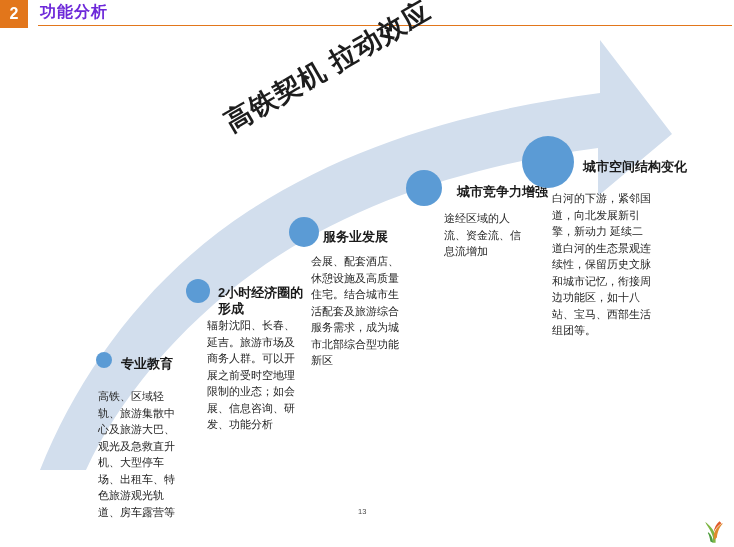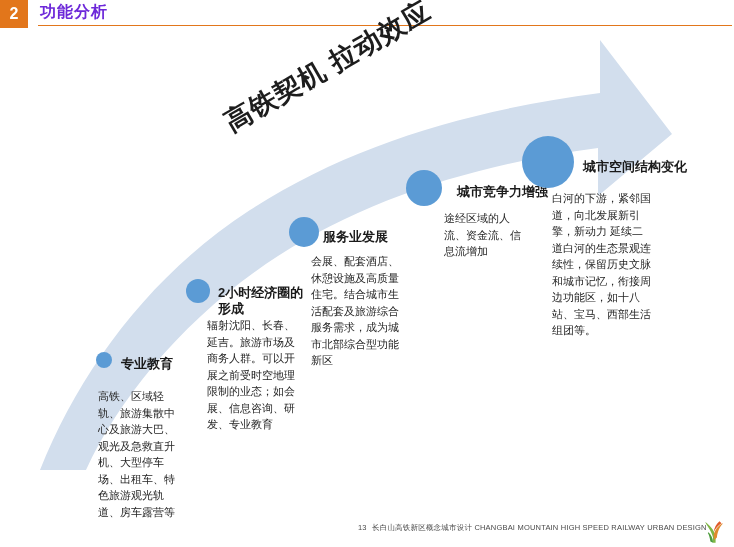--- a/index.html
+++ b/index.html
@@ -84,21 +84,21 @@
   #n4 .dot{left:406px;top:170px;width:36px;height:36px;}
   #n4 .node-title{left:448px;top:183px;}
   #n4 .node-desc{left:424px;top:210px;width:86px;margin-left:20px;}
 
   
   #n5 .dot{left:522px;top:136px;width:52px;height:52px;}
   #n5 .node-title{left:574px;top:158px;}
   #n5 .node-desc{left:552px;top:190px;width:100px;}
 
   
-  .footer{position:absolute;left:0;bottom:0;width:734px;height:32px;}
+  .footer{position:absolute;left:0;bottom:16px;width:734px;height:32px;}
   .footer-text{
     position:absolute;left:372px;top:8px;
     font-size:7.5px;color:#4a4a4a;letter-spacing:.2px;
     white-space:nowrap;
   }
   .footer-page{
     position:absolute;left:358px;top:8px;
     font-size:7.5px;color:#4a4a4a;
   }
   .footer-logo{position:absolute;left:700px;top:518px;width:26px;height:26px;}
@@ -130,21 +130,21 @@
 
   <div class="node" id="n1">
     <div class="dot"></div>
     <div class="node-title">专业教育</div>
     <div class="node-desc">高铁、区域轻轨、旅游集散中心及旅游大巴、观光及急救直升机、大型停车场、出租车、特色旅游观光轨道、房车露营等</div>
   </div>
 
   <div class="node" id="n2">
     <div class="dot"></div>
     <div class="node-title wrap">2小时经济圈的形成</div>
-    <div class="node-desc">辐射沈阳、长春、延吉。旅游市场及商务人群。可以开展之前受时空地理限制的业态；如会展、信息咨询、研发、专业教育</div>
+    <div class="node-desc">辐射沈阳、长春、延吉。旅游市场及商务人群。可以开展之前受时空地理限制的业态；如会展、信息咨询、研发、功能分析</div>
   </div>
 
   <div class="node" id="n3">
     <div class="dot"></div>
     <div class="node-title">服务业发展</div>
     <div class="node-desc">会展、配套酒店、休憩设施及高质量住宅。结合城市生活配套及旅游综合服务需求，成为城市北部综合型功能新区</div>
   </div>
 
   <div class="node" id="n4">
     <div class="dot"></div>
@@ -153,21 +153,20 @@
   </div>
 
   <div class="node" id="n5">
     <div class="dot"></div>
     <div class="node-title">城市空间结构变化</div>
     <div class="node-desc">白河的下游，紧邻国道，向北发展新引擎，新动力 延续二道白河的生态景观连续性，保留历史文脉和城市记忆，衔接周边功能区，如十八站、宝马、西部生活组团等。</div>
   </div>
 
   <div class="footer">
     <div class="footer-page">13</div>
-    <div class="footer-text">长白山高铁新区概念城市设计 CHANGBAI MOUNTAIN HIGH SPEED RAILWAY URBAN DESIGN</div>
   </div>
 
   <svg class="footer-logo" viewBox="0 0 40 40">
     <path d="M8 6 C 12 14, 18 20, 20 30 L 20 38 L 24 38 L 24 28 C 22 18, 14 10, 8 6 Z" fill="#7FB644"></path>
     <path d="M34 8 C 28 12, 23 18, 21 26 L 22 34 L 26 30 C 27 20, 31 13, 35 9 Z" fill="#E08A2E"></path>
     <path d="M30 5 C 25 9, 22 15, 21 22 C 24 16, 28 11, 33 8 Z" fill="#E05A2B"></path>
     <path d="M13 22 C 17 26, 20 31, 20 37 L 20 38 L 16 36 C 15 30, 14 26, 12 23 Z" fill="#4C9C3C"></path>
   </svg>
 
 </div>

